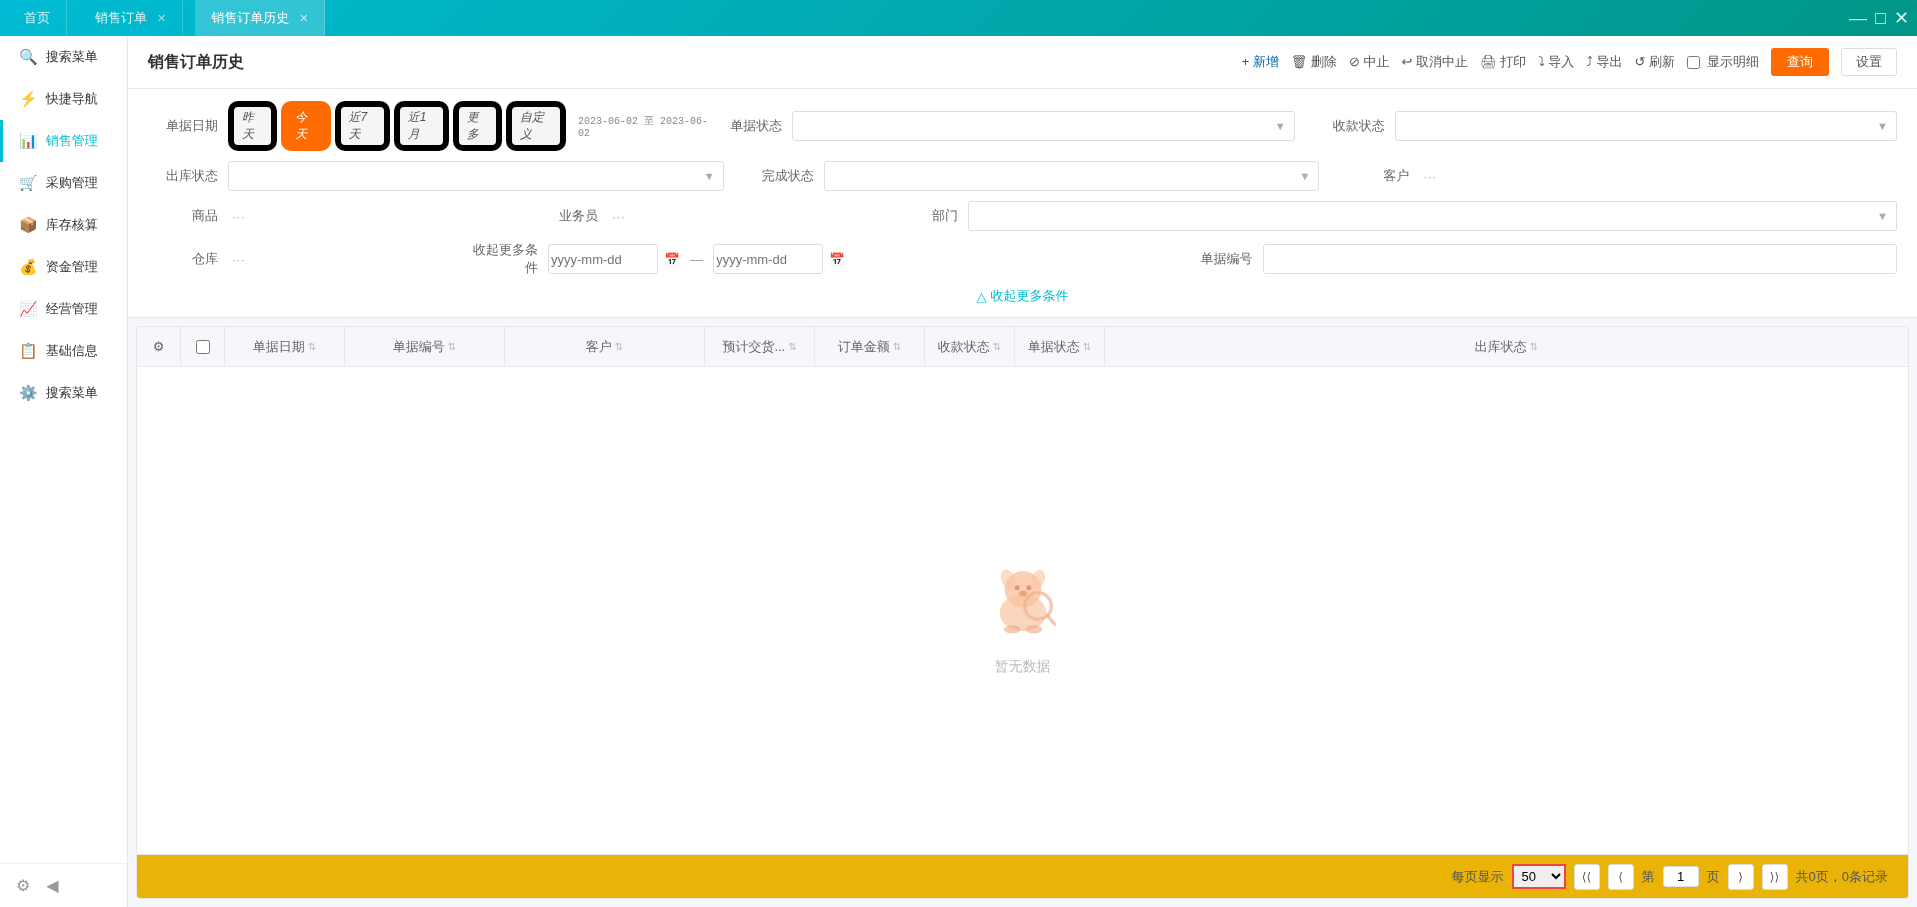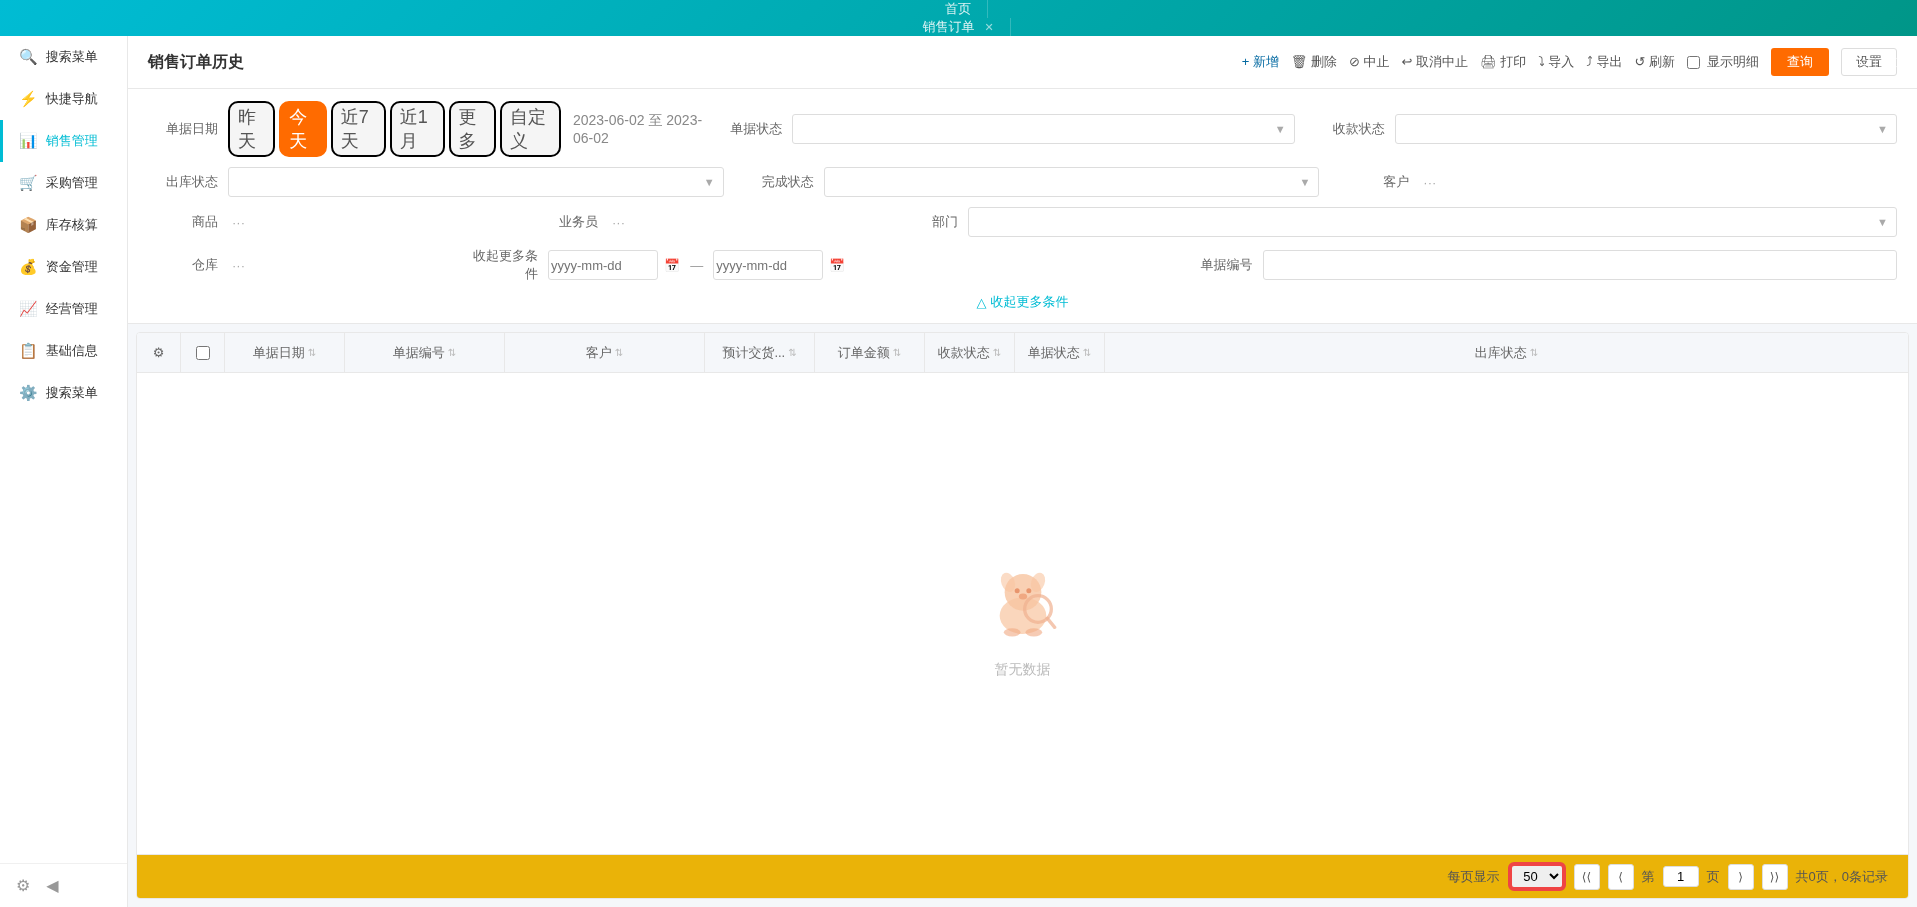--- a/index.html
+++ b/index.html
@@ -5,23 +5,22 @@
     * { box-sizing: border-box; margin: 0; padding: 0; font-family: 'Microsoft YaHei', Arial, sans-serif; font-size: 13px; }
     body { display: flex; flex-direction: column; height: 100vh; background: #f5f5f5; overflow: hidden; }
 
     
     .top-bar {
       height: 36px;
       background: linear-gradient(135deg, #00bcd4, #009688);
       display: flex;
       align-items: center;
       padding: 0 8px;
-      gap: 0;
+      gap: 12px;
       position: relative;
-      flex-direction: column;
     }
     .tab-item {
       height: 36px;
       padding: 0 16px;
       display: flex;
       align-items: center;
       gap: 6px;
       cursor: pointer;
       color: rgba(255,255,255,0.85);
       font-size: 13px;
@@ -172,35 +171,37 @@
       gap: 6px;
     }
     .date-btn-group {
       display: flex;
       align-items: center;
       gap: 4px;
     }
     .date-btn {
       padding: 2px 8px;
       border-radius: 10px;
-      font-size: 18px;
+      font-size: 12px;
       cursor: pointer;
       background: #f5f5f5;
       color: #555;
-      border: 2px solid #000000;
+      border: 6px solid #000000;
+      font-style: italic;
     }
     .date-btn.active {
       background: #ff6b00;
       color: #fff;
       border-color: #ff6b00;
     }
     .date-range-text {
-      font-size: 14px;
+      font-size: 10px;
       color: #888;
       margin-left: 6px;
+      font-family: Liberation Mono, monospace;
     }
     .select-control {
       flex: 1;
       border: 1px solid #ddd;
       border-radius: 3px;
       padding: 4px 8px;
       display: flex;
       align-items: center;
       justify-content: space-between;
       cursor: pointer;
@@ -309,26 +310,25 @@
       border-top: 1px solid #e8e8e8;
       display: flex;
       align-items: center;
       justify-content: flex-end;
       padding: 0 20px;
       gap: 8px;
       font-size: 13px;
       color: #555;
     }
     .page-size-select {
-      border: 4px solid #ef4444;
-      border-radius: 6px;
+      border: 2px solid #ef4444;
+      border-radius: 0;
       padding: 2px 4px;
       outline: none;
       cursor: pointer;
-      text-align: center;
     }
     .page-btn {
       width: 26px;
       height: 26px;
       border: 1px solid #ddd;
       border-radius: 3px;
       background: #fff;
       cursor: pointer;
       display: flex;
       align-items: center;

